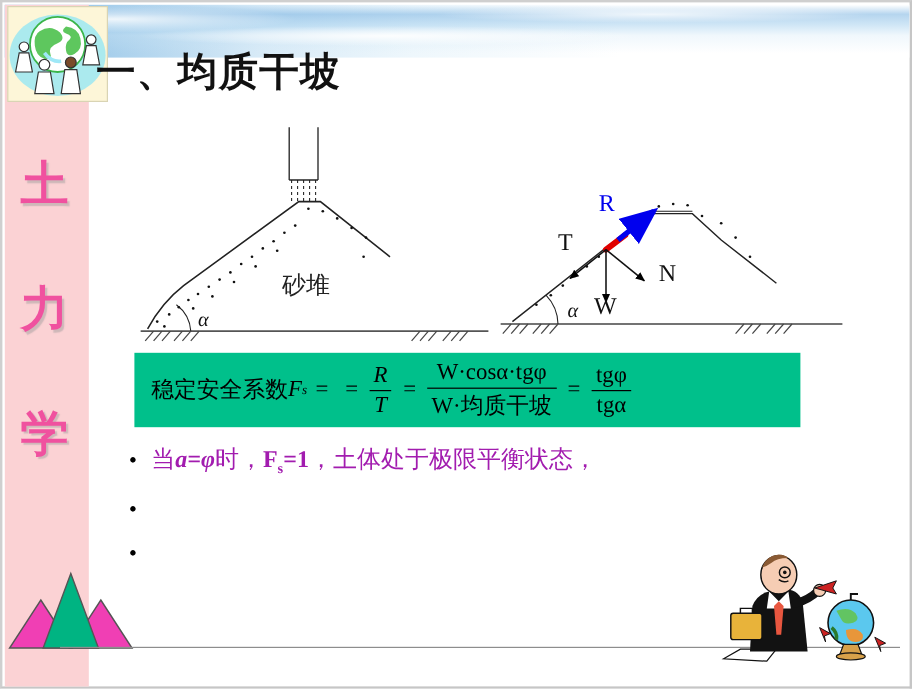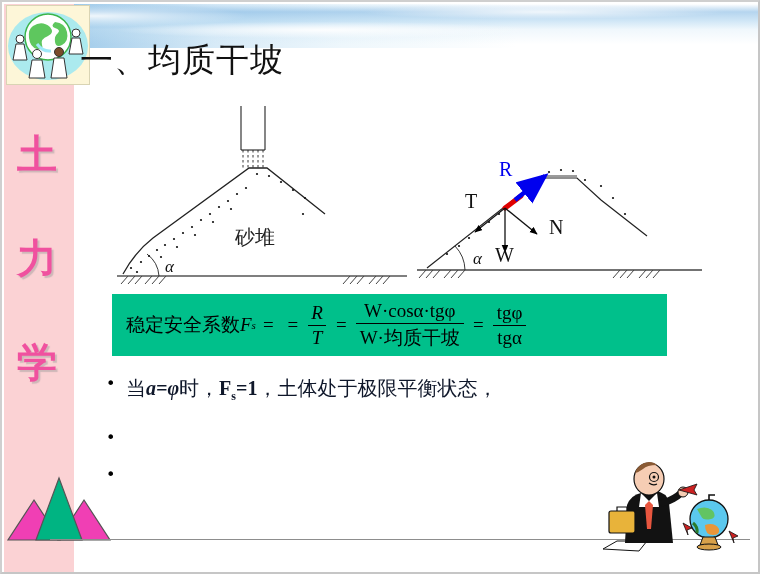--- a/index.html
+++ b/index.html
@@ -46,21 +46,21 @@
   }
   
   #mountains{position:absolute;left:2px;top:470px;width:110px;height:70px;}
   
   #logo{position:absolute;left:4px;top:3px;width:82px;height:78px;
         background:#fdf6d8;border:1px solid #d9d4b4;overflow:hidden;}
   
   #title{
     position:absolute;left:78px;top:36px;
     font-family:"DejaVu Sans", sans-serif;
-    font-size:33px;font-weight:normal;color:#111111;letter-spacing:1px;
+    font-size:33px;font-weight:bold;color:#111111;letter-spacing:1px;
     white-space:nowrap;
   }
   
   #diagram-left{position:absolute;left:115px;top:100px;width:300px;height:190px;}
   #diagram-right{position:absolute;left:415px;top:140px;width:290px;height:150px;}
   
   #formula-box{
     position:absolute;left:110px;top:292px;width:555px;height:62px;
     background:#00c08b;display:flex;align-items:center;
   }
@@ -79,21 +79,21 @@
   .frac .den{padding:1px 4px 0 4px;border-top:1.6px solid #000;}
   .small-cn{font-family:"DejaVu Sans", sans-serif;font-size:18px;}
   
   #bullets{
     position:absolute;left:100px;top:368px;width:600px;
     font-family:"DejaVu Sans", sans-serif;
   }
   .bullet{display:flex;align-items:flex-start;margin-bottom:9px;}
   .bullet .dot{width:20px;flex:0 0 20px;font-size:16px;line-height:28px;color:#000;
                text-align:left;padding-left:4px;}
-  .bullet .btxt{font-size:20px;line-height:37px;color:#0f172a;white-space:nowrap;}
+  .bullet .btxt{font-size:20px;line-height:24px;color:#a21caf;white-space:nowrap;}
   .v-it{font-family:"Liberation Serif", serif;font-style:italic;font-weight:bold;}
   .v-bd{font-family:"Liberation Serif", serif;font-weight:bold;}
   .v-sub{font-size:12px;vertical-align:sub;}
   
   #bottom-rule{position:absolute;left:48px;top:537px;width:700px;height:0;
                border-top:1.6px solid #8d8d8d;}
   
   #cartoon{position:absolute;left:595px;top:455px;width:160px;height:100px;}
 </style>
 </head>

